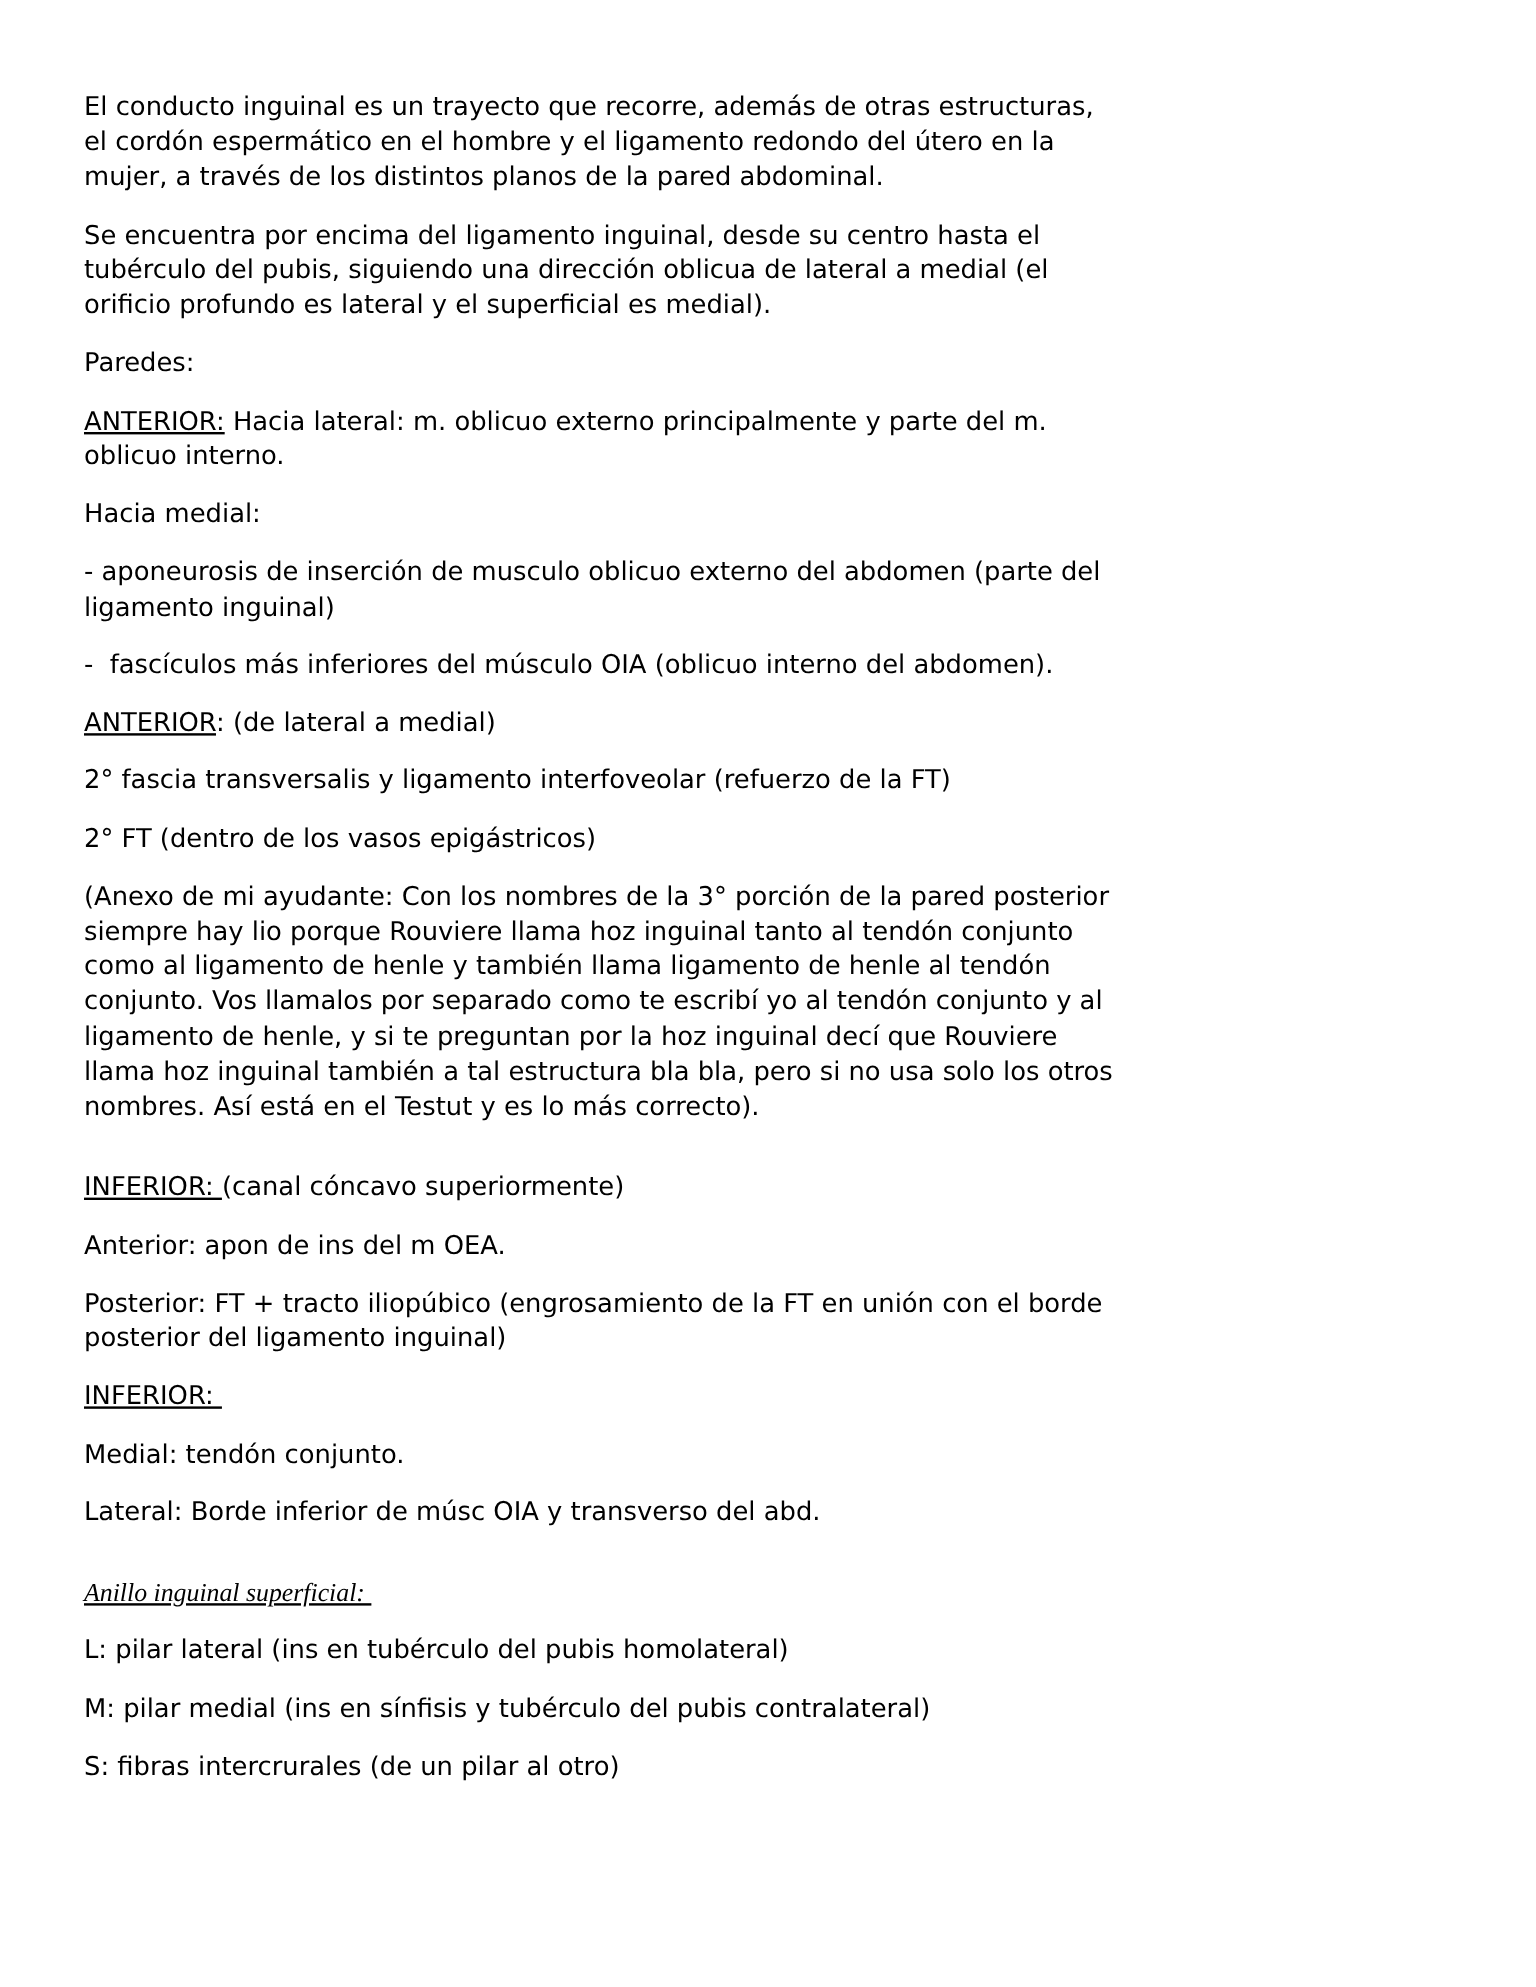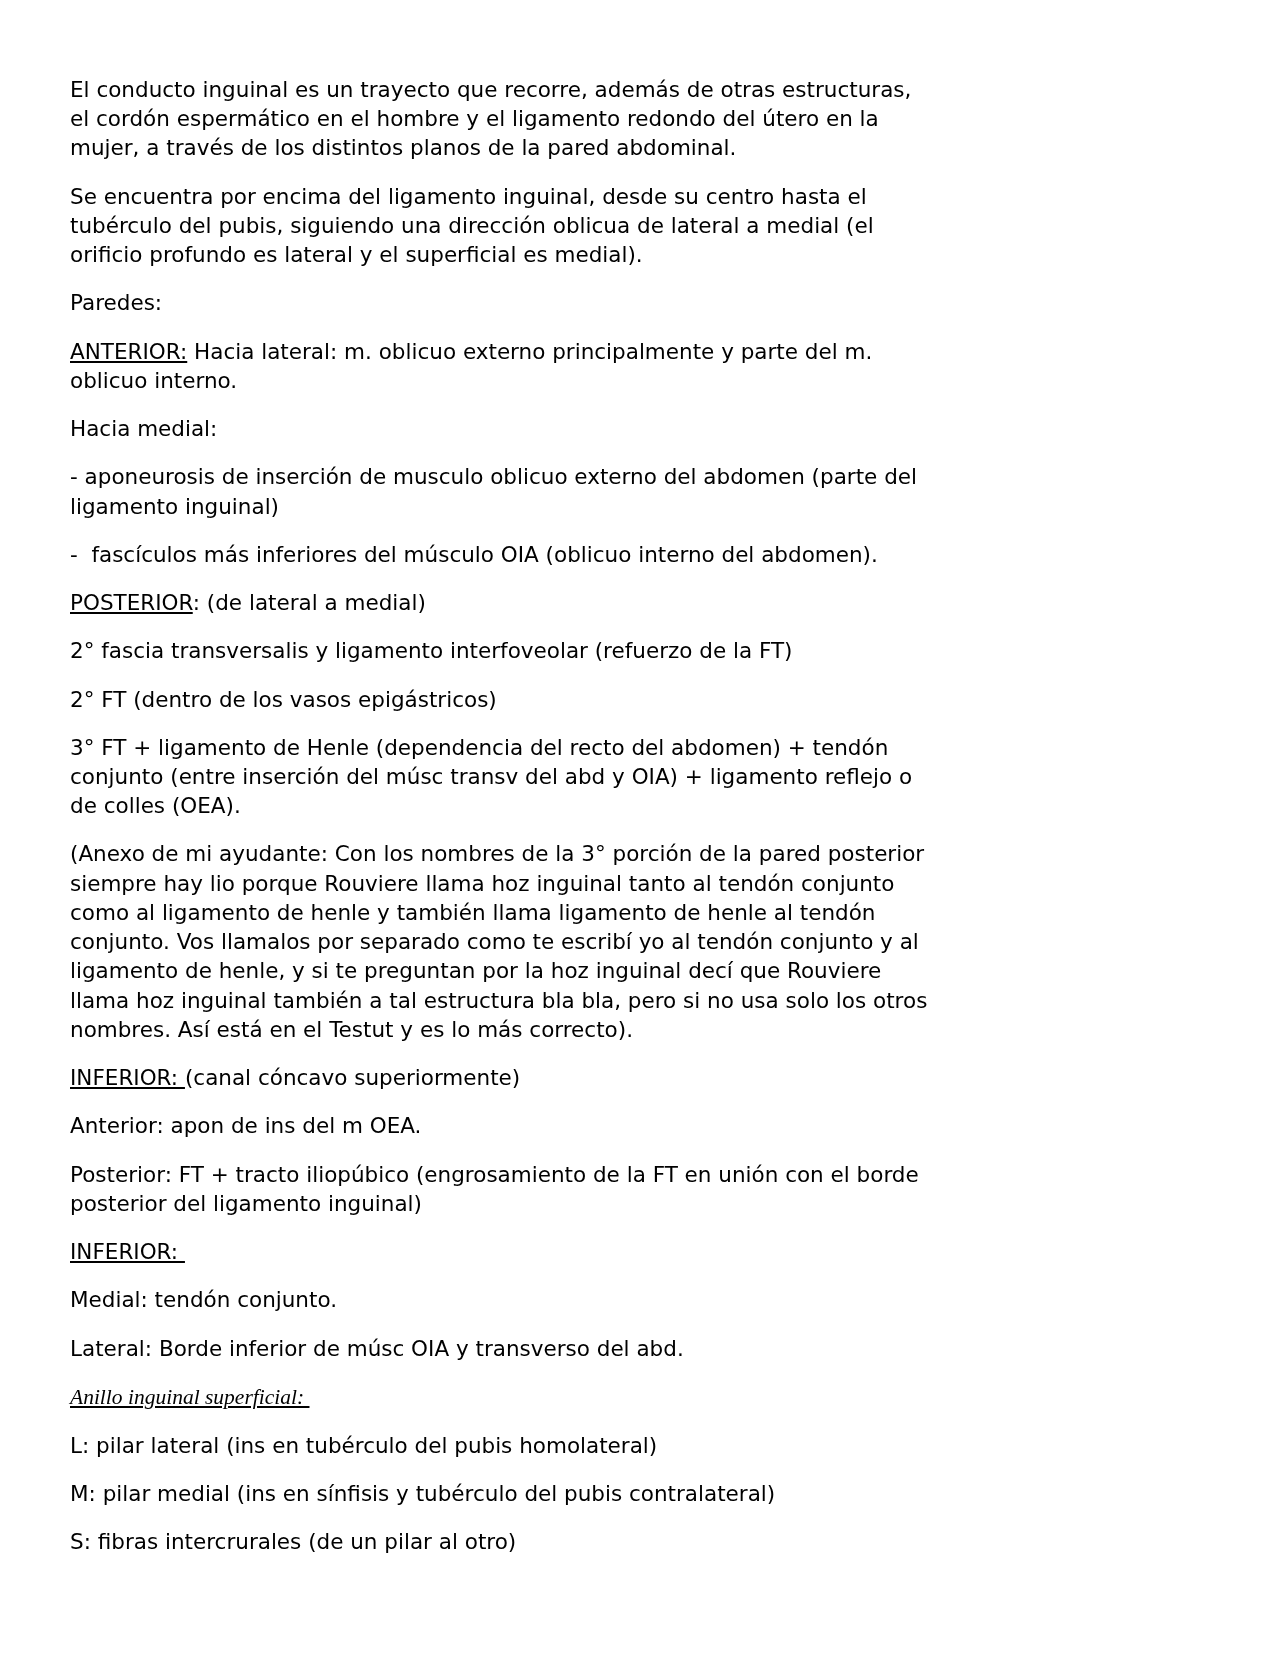--- a/index.html
+++ b/index.html
@@ -17,41 +17,40 @@
     padding: 75px 128px 20px 70px;
     overflow: hidden;
   }
   .para {
     font-size: 21.5px;
     line-height: 1.36;
     margin-bottom: 19px;
     white-space: pre-wrap;
     word-wrap: break-word;
   }
-  .para.gap { }
+  .para.gap { margin-top: 38px; }
   .run-normal { }
   .run-underline { text-decoration: underline; }
   .run-italic_underline { font-style: italic; text-decoration: underline; font-family: Liberation Serif, serif; }
 </style>
 </head>
 <body>
 
 <div class="page">
   <div class="content" id="doc-content">
       <p class="para"><span class="run-normal">El conducto inguinal es un trayecto que recorre, además de otras estructuras, el cordón espermático en el hombre y el ligamento redondo del útero en la mujer, a través de los distintos planos de la pared abdominal.</span></p>
       <p class="para"><span class="run-normal">Se encuentra por encima del ligamento inguinal, desde su centro hasta el tubérculo del pubis, siguiendo una dirección oblicua de lateral a medial (el orificio profundo es lateral y el superficial es medial).</span></p>
       <p class="para"><span class="run-normal">Paredes:</span></p>
       <p class="para"><span class="run-underline">ANTERIOR:</span><span class="run-normal"> Hacia lateral: m. oblicuo externo principalmente y parte del m. oblicuo interno.</span></p>
       <p class="para"><span class="run-normal">Hacia medial:</span></p>
       <p class="para"><span class="run-normal">- aponeurosis de inserción de musculo oblicuo externo del abdomen (parte del ligamento inguinal)</span></p>
       <p class="para"><span class="run-normal">-  fascículos más inferiores del músculo OIA (oblicuo interno del abdomen).</span></p>
-      <p class="para"><span class="run-underline">POSTERIOR</span><span class="run-normal">: (de lateral a medial)</span></p>
+      <p class="para"><span class="run-underline">ANTERIOR</span><span class="run-normal">: (de lateral a medial)</span></p>
       <p class="para"><span class="run-normal">2° fascia transversalis y ligamento interfoveolar (refuerzo de la FT)</span></p>
       <p class="para"><span class="run-normal">2° FT (dentro de los vasos epigástricos)</span></p>
-      <p class="para"><span class="run-normal">3° FT + ligamento de Henle (dependencia del recto del abdomen) + tendón conjunto (entre inserción del músc transv del abd y OIA) + ligamento reflejo o de colles (OEA).</span></p>
       <p class="para"><span class="run-normal">(Anexo de mi ayudante: Con los nombres de la 3° porción de la pared posterior siempre hay lio porque Rouviere llama hoz inguinal tanto al tendón conjunto como al ligamento de henle y también llama ligamento de henle al tendón conjunto. Vos llamalos por separado como te escribí yo al tendón conjunto y al ligamento de henle, y si te preguntan por la hoz inguinal decí que Rouviere llama hoz inguinal también a tal estructura bla bla, pero si no usa solo los otros nombres. Así está en el Testut y es lo más correcto).</span></p>
       <p class="para gap"><span class="run-underline">INFERIOR: </span><span class="run-normal">(canal cóncavo superiormente)</span></p>
       <p class="para"><span class="run-normal">Anterior: apon de ins del m OEA.</span></p>
       <p class="para"><span class="run-normal">Posterior: FT + tracto iliopúbico (engrosamiento de la FT en unión con el borde posterior del ligamento inguinal)</span></p>
       <p class="para"><span class="run-underline">INFERIOR: </span></p>
       <p class="para"><span class="run-normal">Medial: tendón conjunto.</span></p>
       <p class="para"><span class="run-normal">Lateral: Borde inferior de músc OIA y transverso del abd.</span></p>
       <p class="para gap"><span class="run-italic_underline">Anillo inguinal superficial: </span></p>
       <p class="para"><span class="run-normal">L: pilar lateral (ins en tubérculo del pubis homolateral)</span></p>
       <p class="para"><span class="run-normal">M: pilar medial (ins en sínfisis y tubérculo del pubis contralateral)</span></p>

